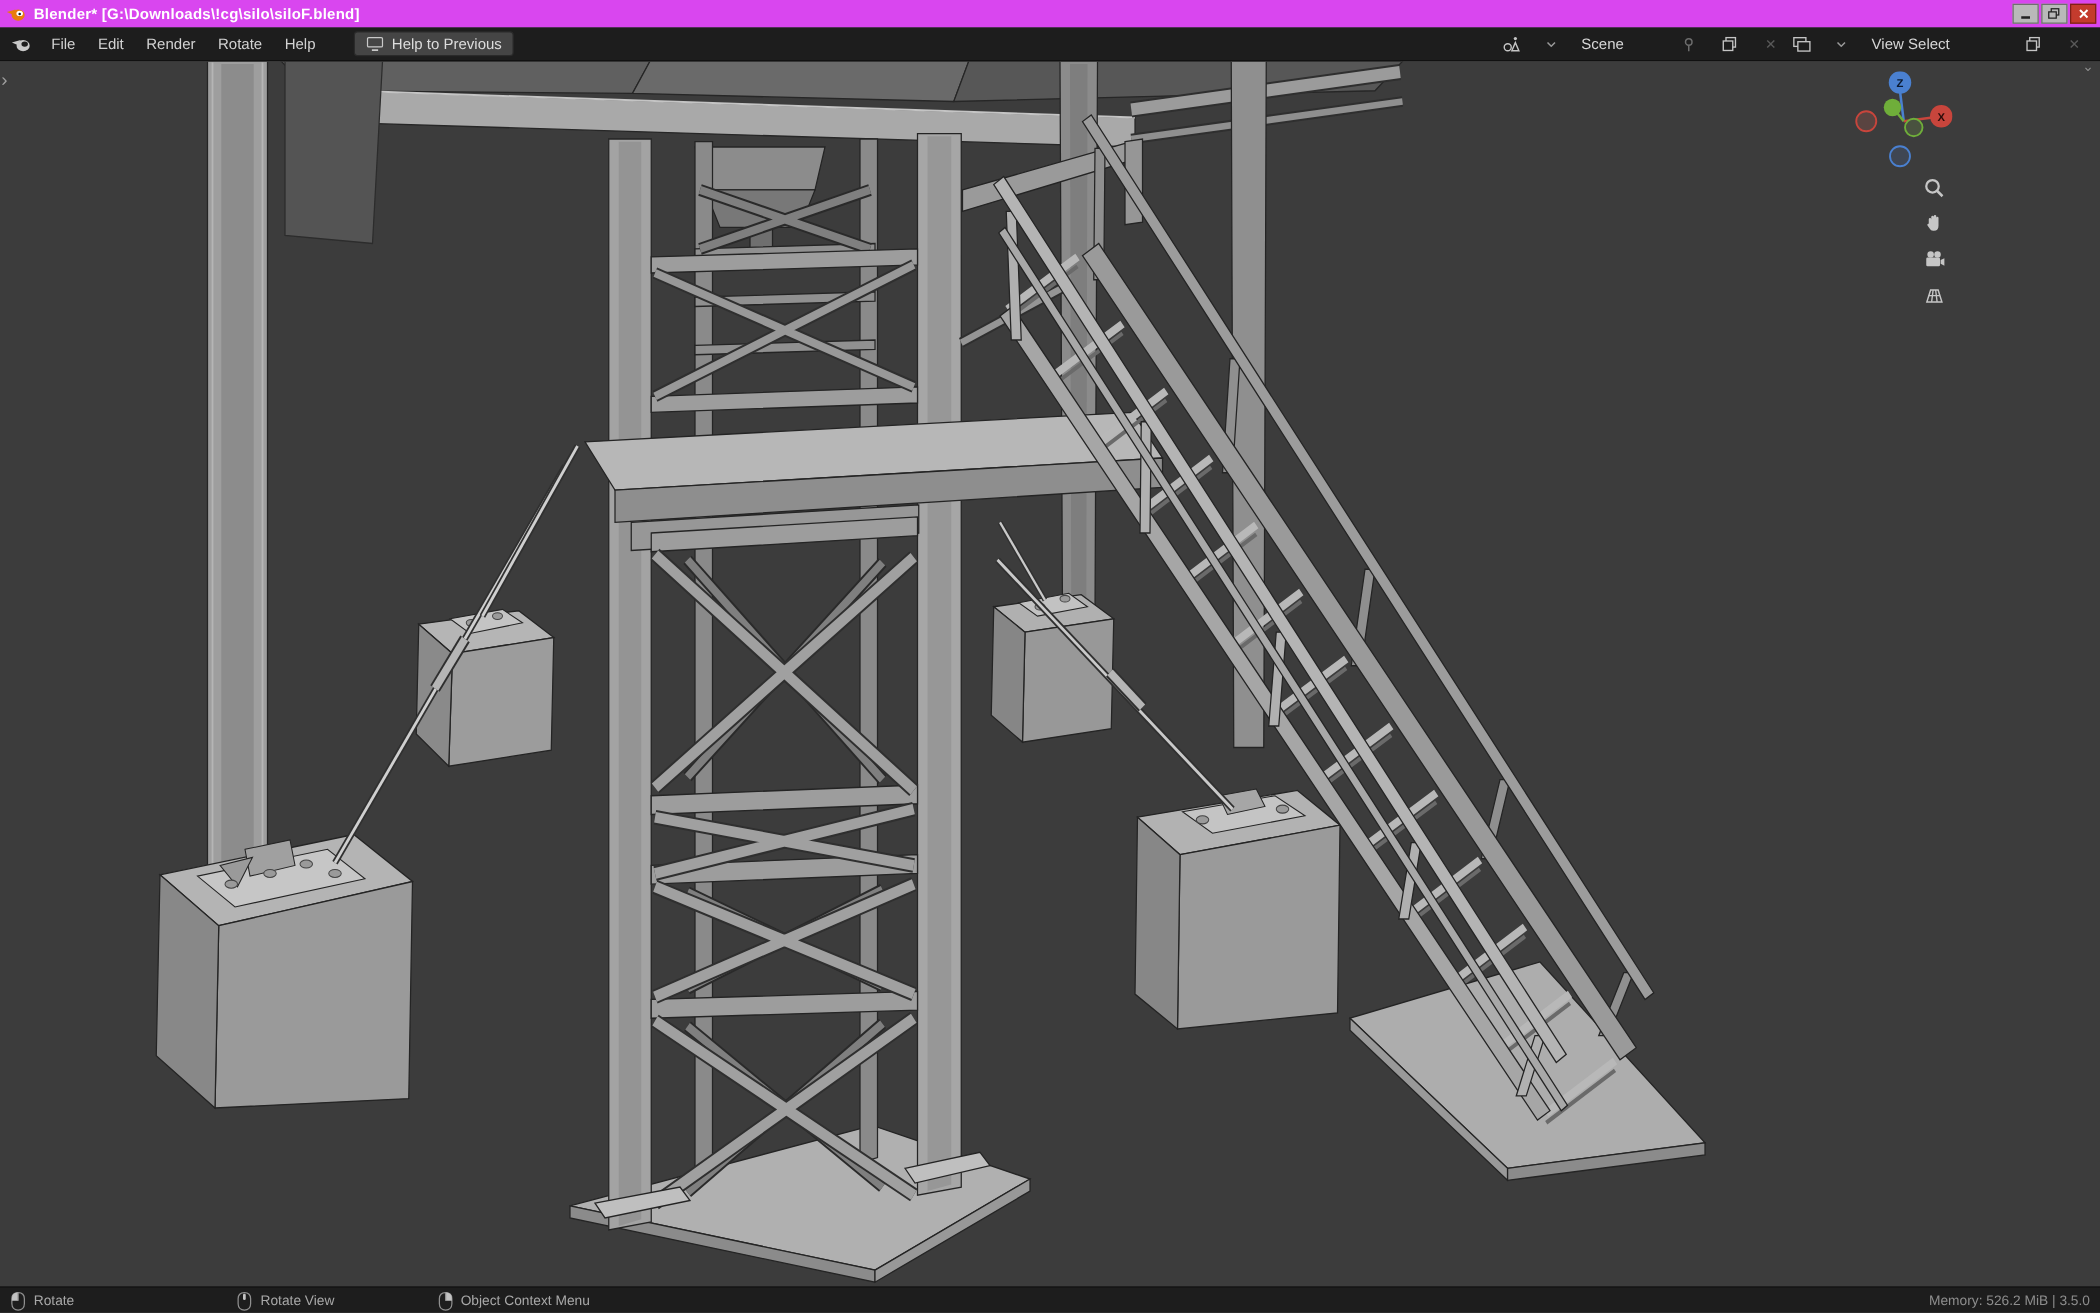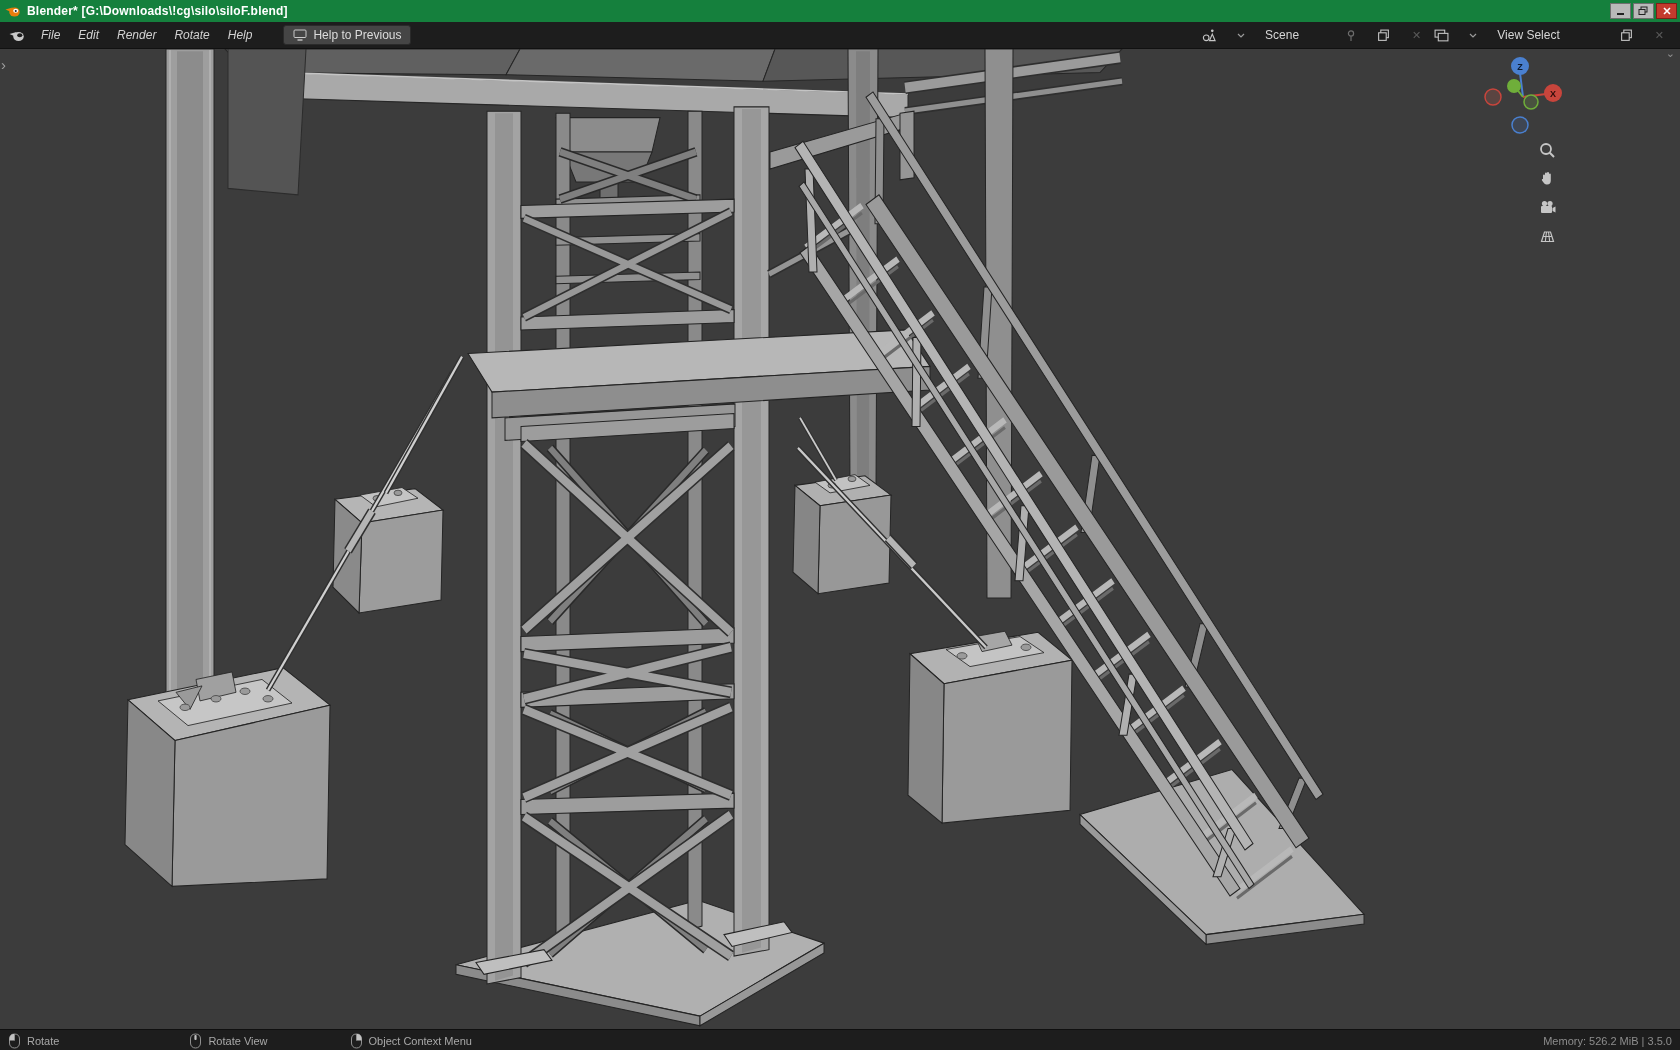--- a/index.html
+++ b/index.html
@@ -1,31 +1,31 @@
 <!DOCTYPE html>
 <html><head>
 <meta charset="utf-8">
 <style>
   html,body{margin:0;padding:0;width:1680px;height:1050px;overflow:hidden;
     background:#3c3c3c;font-family:"Liberation Sans",sans-serif;-webkit-font-smoothing:antialiased;}
   .window{width:1680px;height:1050px;display:flex;flex-direction:column;}
 
   
-  .titlebar{height:22px;background:#15803d;display:flex;align-items:center;padding-left:5px;gap:6px;flex:0 0 auto;}
+  .titlebar{height:22px;background:#d946ef;display:flex;align-items:center;padding-left:5px;gap:6px;flex:0 0 auto;}
   .titlebar .title-text{color:#ffffff;font-size:12px;font-weight:bold;letter-spacing:.2px;}
   .win-buttons{margin-left:auto;display:flex;gap:2px;padding-right:3px;}
   .win-btn{width:21px;height:16px;border:1px solid #6f6f6f;background:#b9b9b9;display:flex;align-items:center;justify-content:center;padding:0;cursor:default;}
   .win-btn.close{background:#c43b2d;border-color:#7e2018;}
   .win-btn svg{display:block;}
 
   
   .menubar{height:26px;background:#1d1d1d;border-bottom:1px solid #111;display:flex;align-items:center;
     padding:0 6px;color:#d2d2d2;font-size:12px;flex:0 0 auto;}
   .app-icon{display:flex;align-items:center;padding:0 7px 0 3px;}
-  .menu-item{padding:3px 9px;border-radius:3px;font-style:italic;}
+  .menu-item{padding:3px 9px;border-radius:3px;}
   .btn-backprev{margin-left:22px;background:#454545;border:1px solid #2a2a2a;border-radius:3px;
     padding:2px 9px;display:flex;align-items:center;gap:6px;color:#dcdcdc;font-size:12px;}
   .topbar-right{margin-left:auto;display:flex;align-items:center;gap:3px;padding-right:4px;}
   .widget{display:flex;align-items:center;gap:20px;padding:2px 4px;}
   .widget-label{color:#d6d6d6;font-size:12px;padding-right:26px;}
   .widget-label.vl{padding-right:40px;}
   .mini-x{color:#8a8a8a;font-size:11px;opacity:.55;padding:0 2px;}
   .dim{opacity:.5;}
 
   

